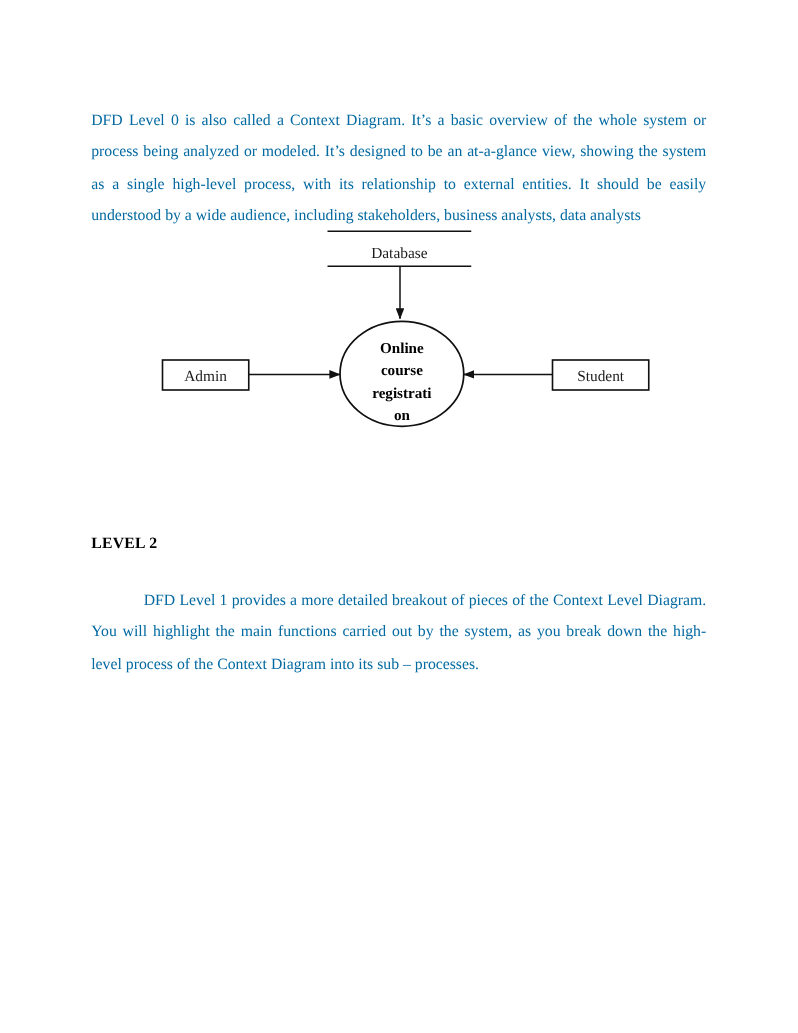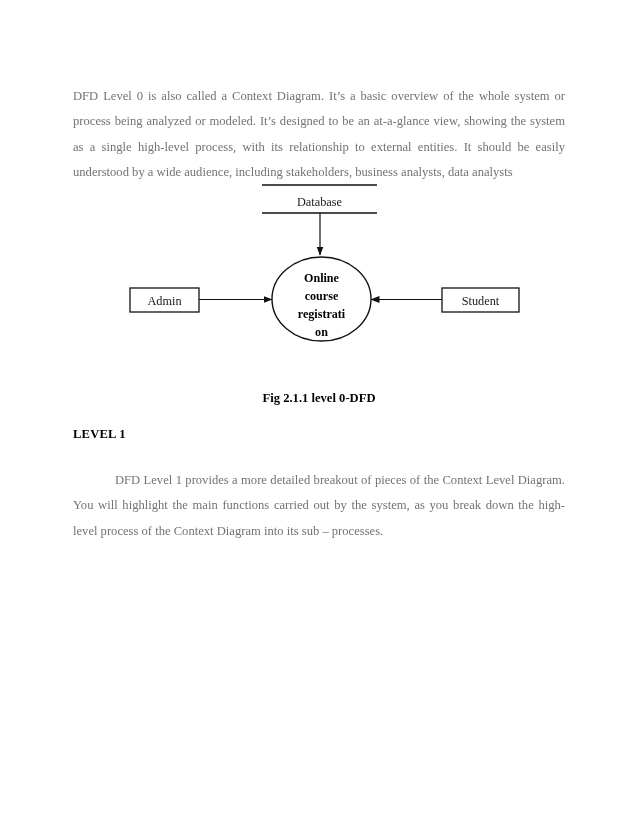--- a/index.html
+++ b/index.html
@@ -23,21 +23,21 @@
 
   
   .para {
     position: absolute;
     left: 73px;
     width: 492px;
     font-size: 12.6px;
     line-height: 25.5px;
     text-align: justify;
     text-justify: inter-word;
-    color: #737373;
+    color: #0369a1;
   }
   #intro-paragraph { top: 71px; }
   #level1-paragraph { top: 455px; font-family: Liberation Serif, serif; }
   .indent { display: inline-block; width: 42px; }
 
   .heading {
     position: absolute;
     left: 73px;
     font-size: 12.6px;
     font-weight: bold;
@@ -120,19 +120,18 @@
 
       <g>
         <rect x="442" y="118" width="77" height="24" fill="#ffffff" stroke="#111111" stroke-width="1.3"></rect>
         <text class="node-label" x="480.5" y="135" text-anchor="middle">Student</text>
       </g>
 
       <line x1="442" y1="129.5" x2="371" y2="129.5" stroke="#111111" stroke-width="1.2" marker-end="url(#arrowhead)"></line>
     </svg>
   </div>
 
-  <div class="caption">Fig 2.1.1 level 0-DFD</div>
 
-  <div class="heading" id="level1-heading">LEVEL 1</div>
+  <div class="heading" id="level1-heading">LEVEL 2</div>
 
   <p class="para" id="level1-paragraph"><span class="indent"></span><span>DFD Level 1 provides a more detailed breakout of pieces of the Context Level Diagram. You will highlight the main functions carried out by the system, as you break down the high-level process of the Context Diagram into its sub – processes.</span></p>
 
 </div>
 
 </body></html>

